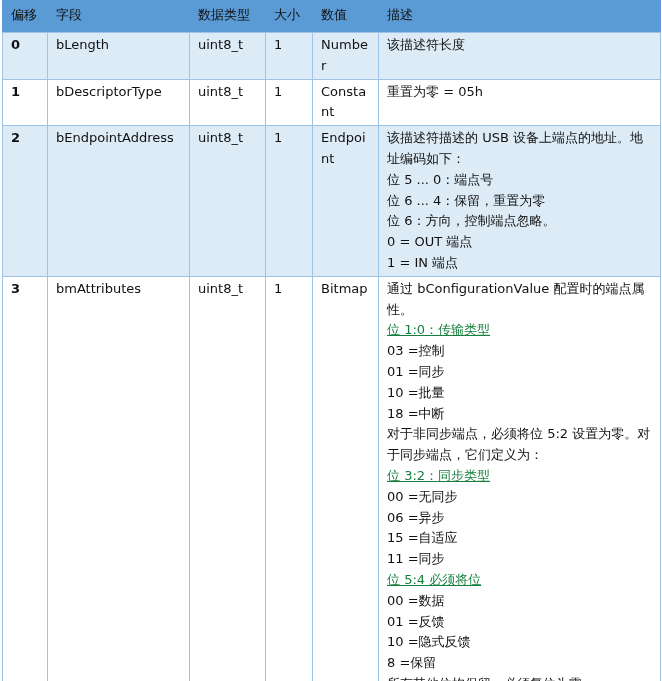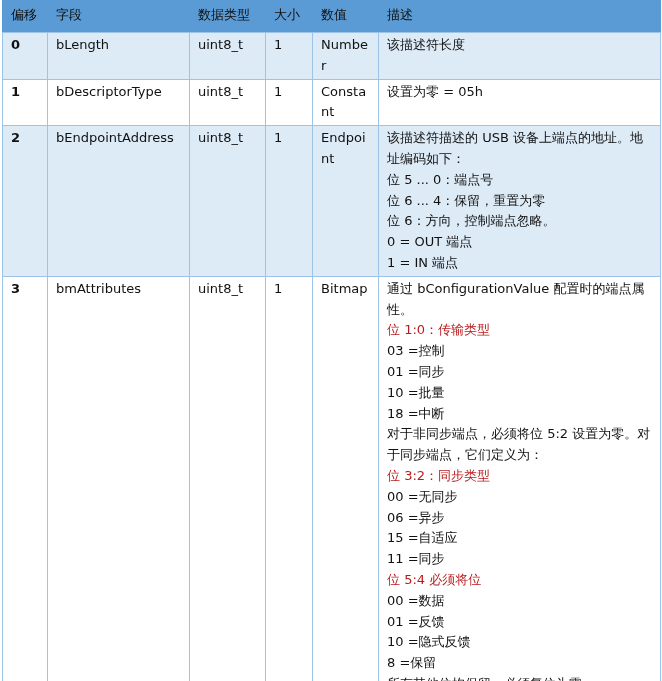--- a/index.html
+++ b/index.html
@@ -16,21 +16,21 @@
   table.desc-table thead th {
     background: #5B9BD5; color: #111; font-weight: normal; height: 32px;
     padding-top: 4px; box-sizing: border-box; border-color: #5B9BD5;
     border-bottom: 1px solid #9DC3E6;
   }
   table.desc-table thead th:first-child { padding-left: 8px; }
   td.offset { font-weight: bold; }
   tr.shaded td { background: #DDEBF7; }
   tr.plain td { background: #ffffff; }
   td .line { display: block; }
-  td .line.red { color: #b91c1c; }
+  td .line.red { color: #15803d; text-decoration: underline; }
   col.c0 { width: 45px; } col.c1 { width: 142px; } col.c2 { width: 76px; }
   col.c3 { width: 47px; } col.c4 { width: 66px; } col.c5 { width: 282px; }
   .cell-pad { padding-top: 2px !important; padding-bottom: 2px !important; }
 </style>
 </head>
 <body>
 
 <table class="desc-table">
   <colgroup>
     <col class="c0">
@@ -63,21 +63,21 @@
       </td>
     </tr>
 
     <tr class="plain">
       <td class="offset cell-pad">1</td>
       <td class="cell-pad">bDescriptorType</td>
       <td class="cell-pad">uint8_t</td>
       <td class="cell-pad">1</td>
       <td class="cell-pad">Constant</td>
       <td class="cell-pad">
-        <span class="line">设置为零 = 05h</span>
+        <span class="line">重置为零 = 05h</span>
       </td>
     </tr>
 
     <tr class="shaded">
       <td class="offset cell-pad">2</td>
       <td class="cell-pad">bEndpointAddress</td>
       <td class="cell-pad">uint8_t</td>
       <td class="cell-pad">1</td>
       <td class="cell-pad">Endpoint</td>
       <td class="cell-pad">

